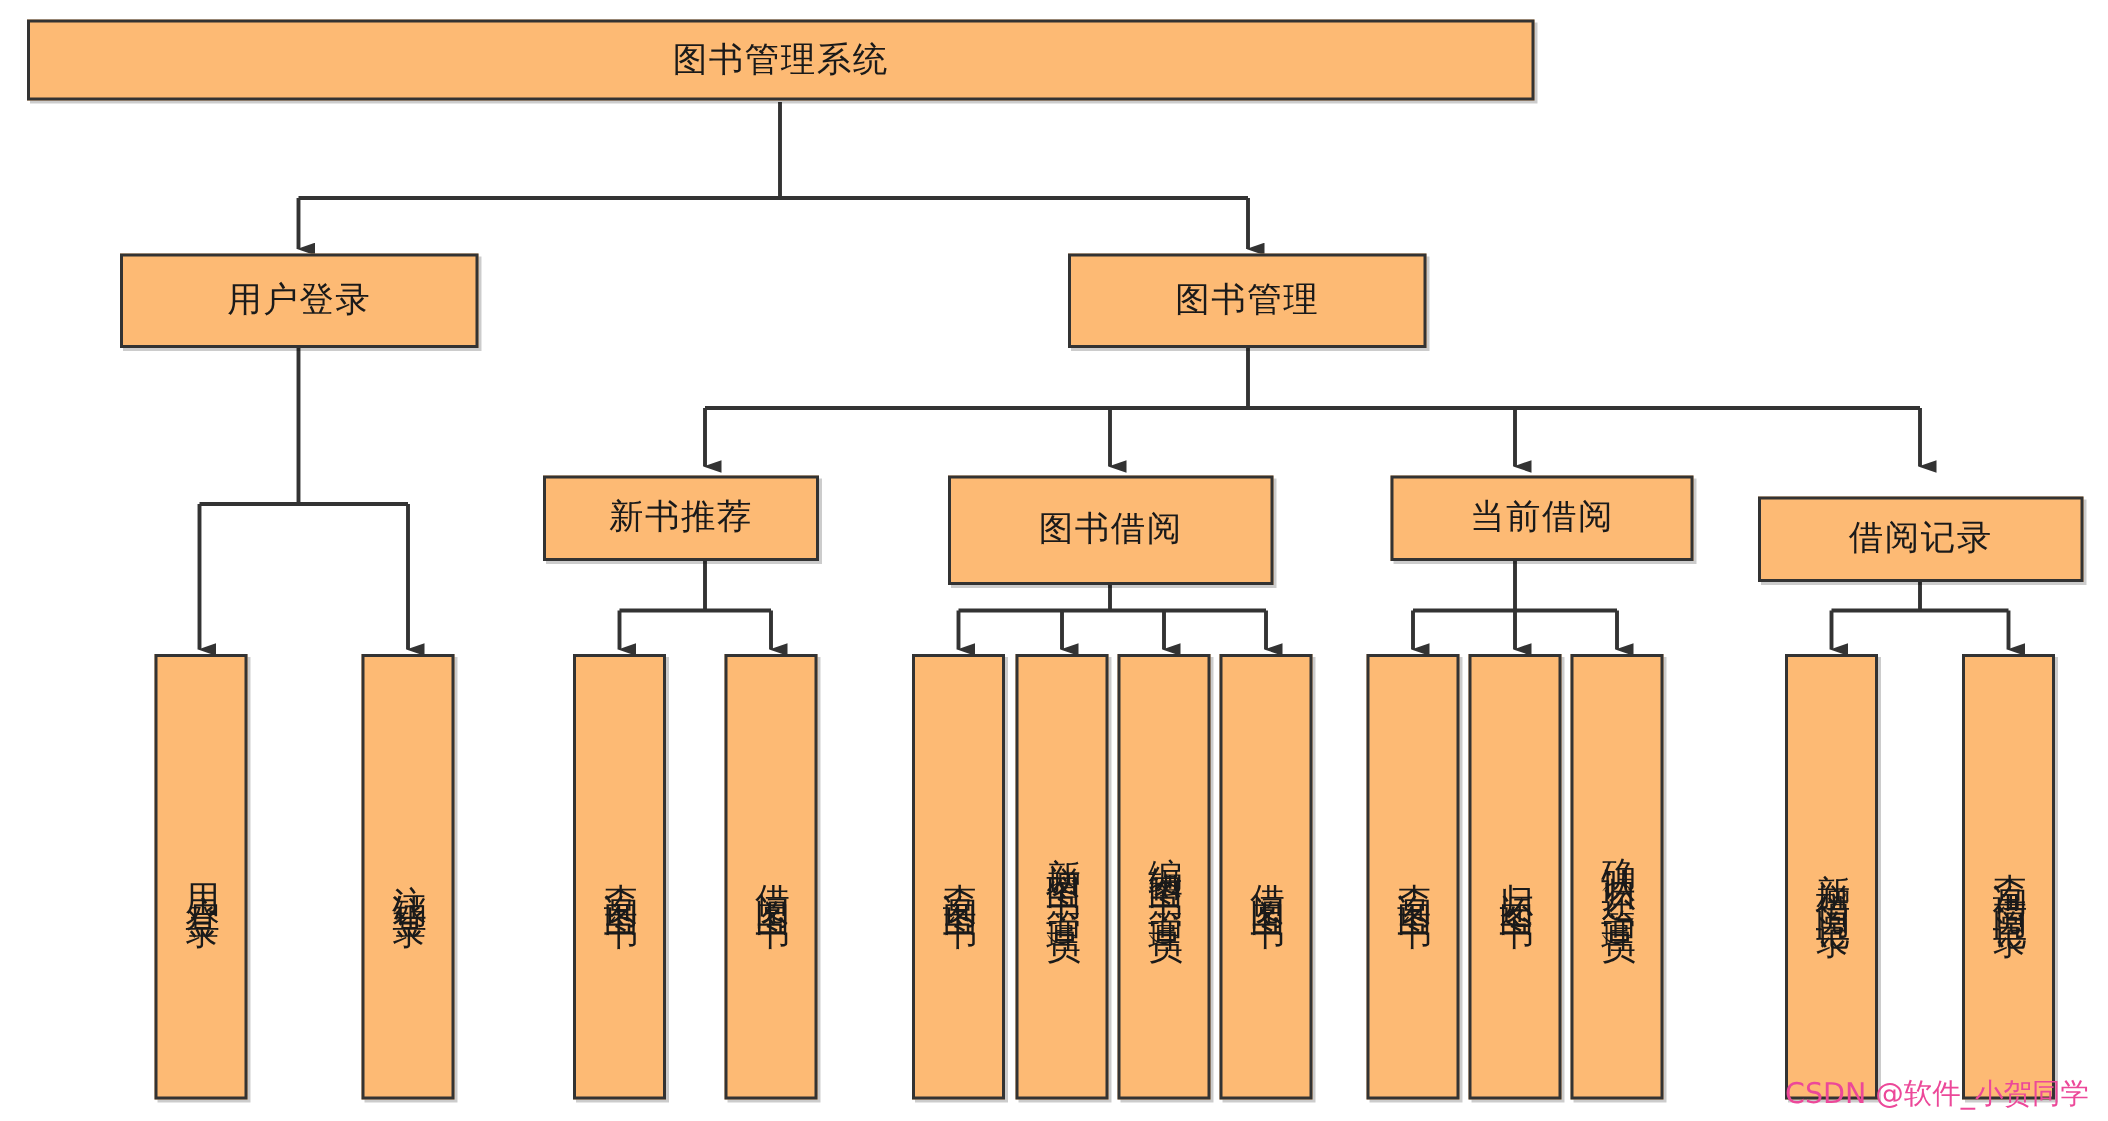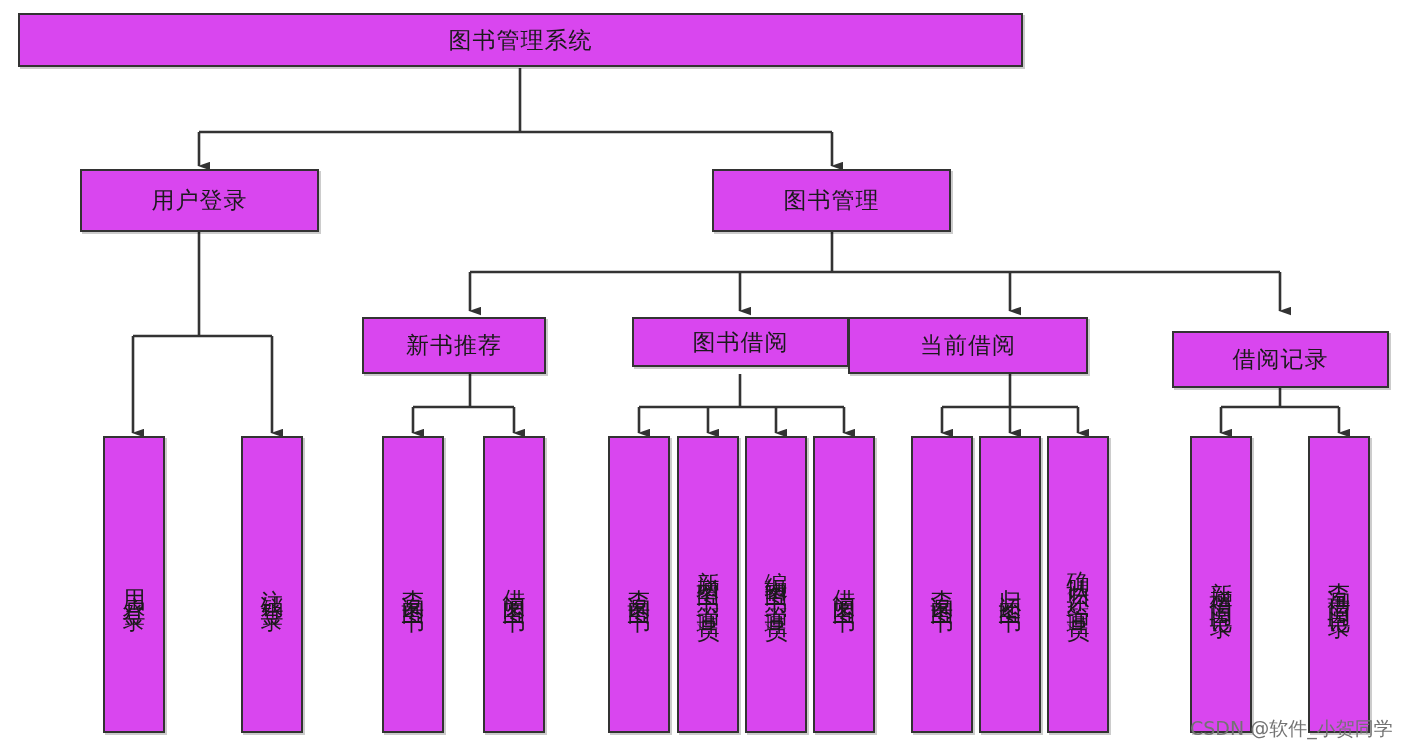--- a/index.html
+++ b/index.html
@@ -22,21 +22,21 @@
   svg.canvas {
     position: absolute;
     top: 0; left: 0;
     width: 1405px;
     height: 747px;
   }
   .node-box {
     position: absolute;
     box-sizing: border-box;
     border: 2.5px solid #333333;
-    background: #d946ef;
+    background: #fdba74;
     display: flex;
     align-items: center;
     justify-content: center;
     box-shadow: 2px 2px 0 rgba(0,0,0,0.20);
   }
   .node-label-h {
     font-size: 23px;
     color: #1a1a1a;
     letter-spacing: 1px;
     white-space: nowrap;
@@ -48,21 +48,21 @@
     writing-mode: vertical-rl;
     text-orientation: upright;
     letter-spacing: 7px;
     line-height: 1;
     white-space: nowrap;
     text-align: center;
   }
   .watermark {
     position: absolute;
     font-size: 19px;
-    color: #737373;
+    color: #ec4899;
     white-space: nowrap;
     letter-spacing: 0px;
   }
 </style>
 </head>
 <body>
 
 <div id="diagram-root">
 
   <svg class="canvas" viewBox="0 0 1405 747" xmlns="http://www.w3.org/2000/svg">
@@ -124,25 +124,25 @@
   </div>
 
   <div class="node-box" style="left:712px; top:169px; width:239px; height:63px;text-align:right;">
     <span class="node-label-h">图书管理</span>
   </div>
 
   <div class="node-box" style="left:362px; top:317px; width:184px; height:57px;">
     <span class="node-label-h">新书推荐</span>
   </div>
 
-  <div class="node-box" style="left:632px; top:317px; width:217px; height:50px;">
+  <div class="node-box" style="left:632px; top:317px; width:217px; height:73px;">
     <span class="node-label-h">图书借阅</span>
   </div>
 
-  <div class="node-box" style="left:848px; top:317px; width:240px; height:57px;">
+  <div class="node-box" style="left:927px; top:317px; width:202px; height:57px;">
     <span class="node-label-h">当前借阅</span>
   </div>
 
   <div class="node-box" style="left:1172px; top:317px; width:217px; height:57px;margin-top:14px;">
     <span class="node-label-h">借阅记录</span>
   </div>
 
   <div class="node-box" style="left:103px; top:436px; width:62px; height:297px;">
     <span class="node-label-v">用户登录</span>
   </div>

